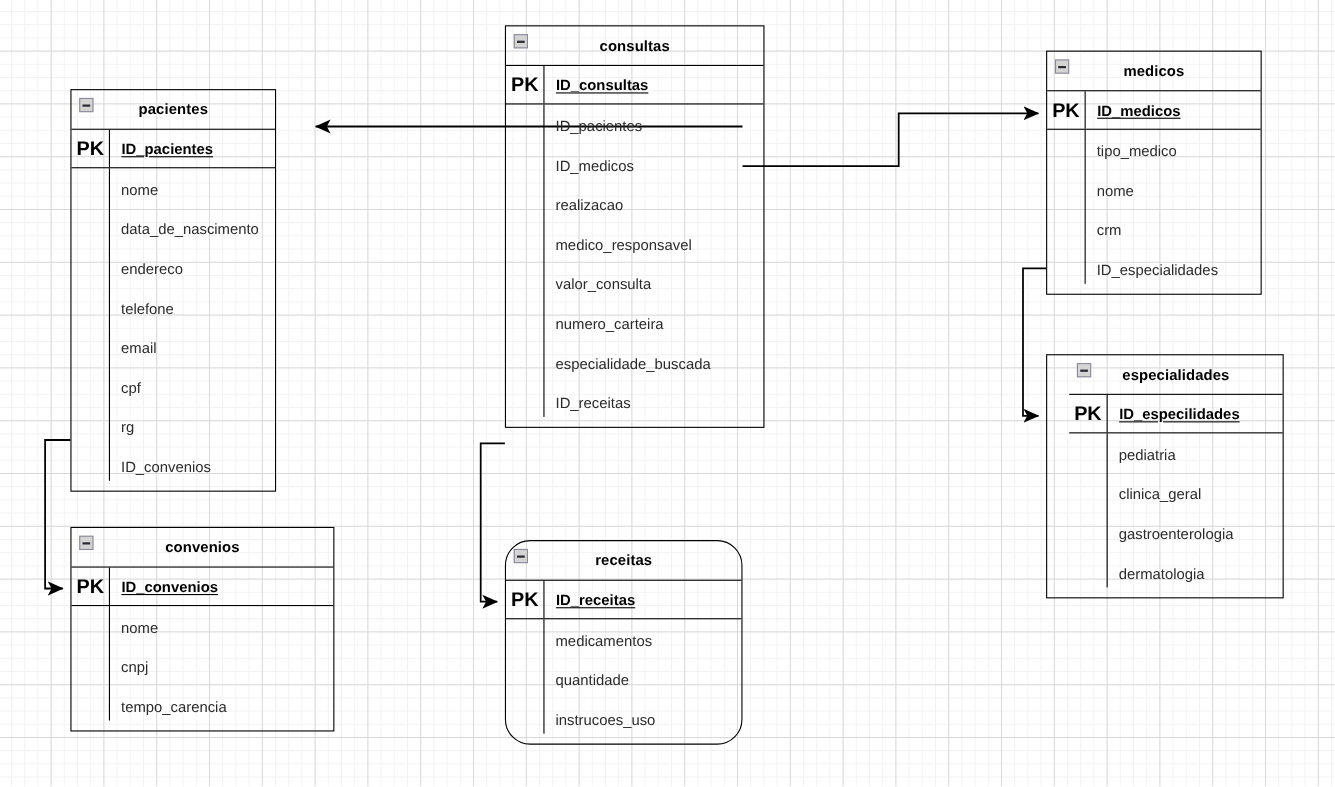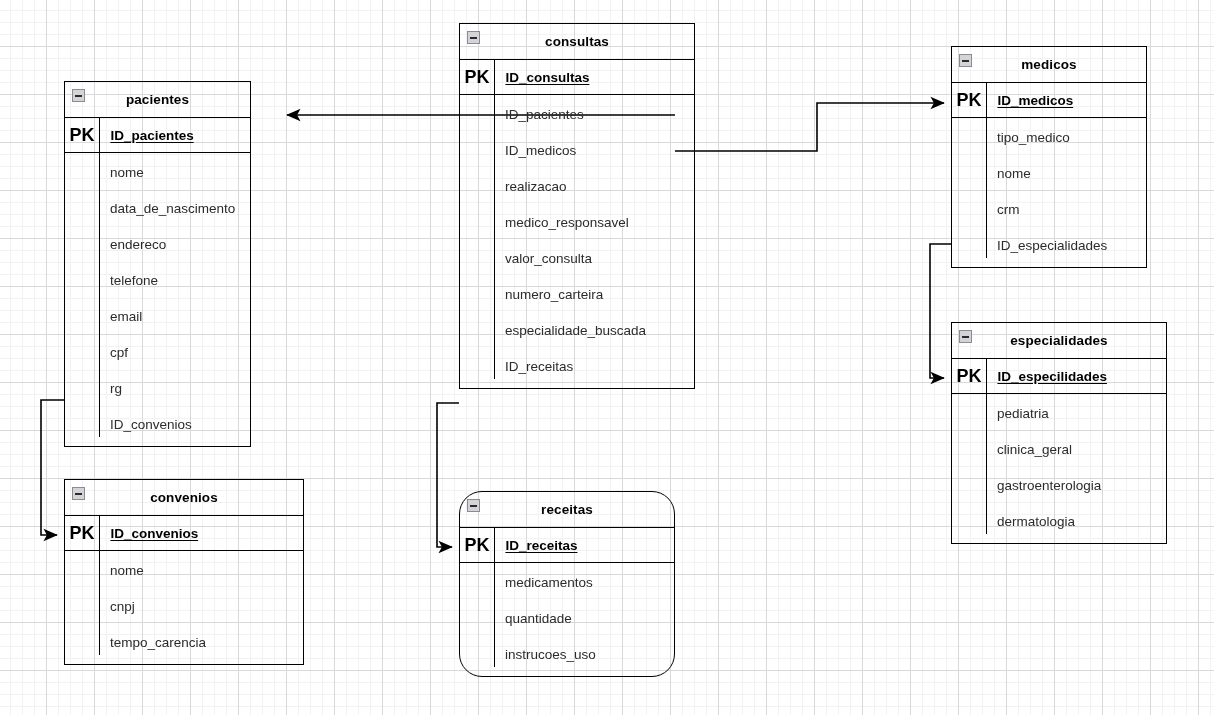--- a/index.html
+++ b/index.html
@@ -254,21 +254,21 @@
             <span class="attr-name">nome</span>
           </div>
           <div class="attr-row">
             <span class="attr-name">crm</span>
           </div>
           <div class="attr-row">
             <span class="attr-name">ID_especialidades</span>
           </div>
         </div>
       </div>
-      <div class="entity" style="left: 951px; top: 322px; width: 216px;">
+      <div class="entity" style="left: 951px; top: 322px; width: 216px; padding-left: 20px;">
         <div class="ent-header">
           <span class="collapse-icon">
             <span class="bar"></span>
           </span>
           <span class="ent-title">especialidades</span>
         </div>
         <div class="pk-row">
           <span class="pk-tag">PK</span>
           <span class="pk-divider"></span>
           <span class="pk-name">ID_especilidades</span>

